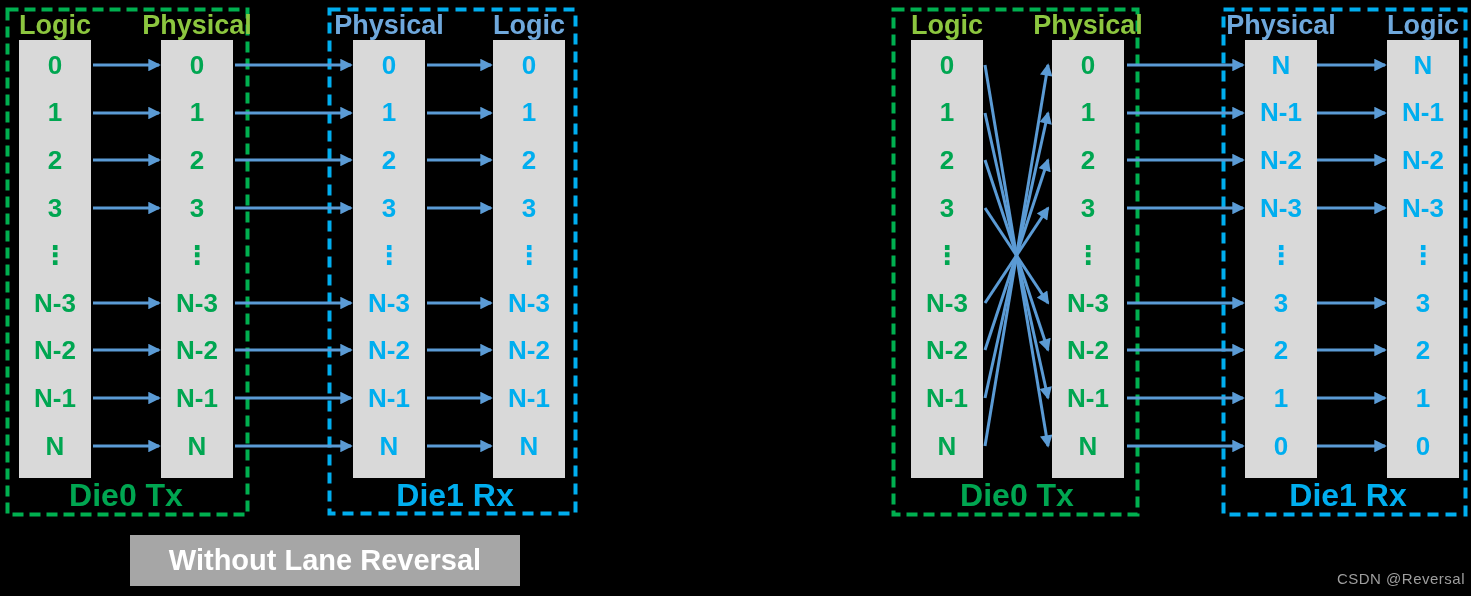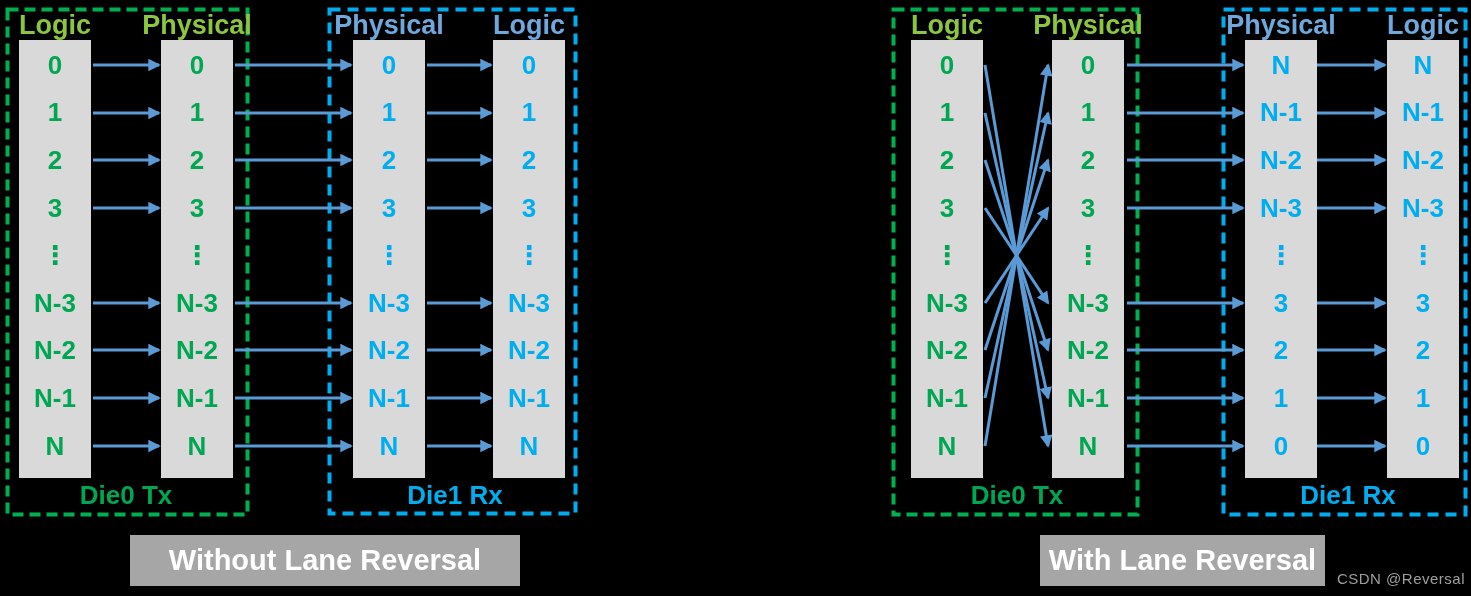--- a/index.html
+++ b/index.html
@@ -35,21 +35,21 @@
   .hdr{
     position:absolute;top:10px;width:140px;height:30px;
     display:flex;align-items:center;justify-content:center;
     font-size:27px;
   }
   .green-hdr{color:var(--green-header);}
   .blue-hdr{color:var(--blue-header);}
   .die{
     position:absolute;top:480px;width:160px;height:30px;
     display:flex;align-items:center;justify-content:center;
-    font-size:26px;
+    font-size:32px;
   }
   .green-die{color:var(--green-text);}
   .blue-die{color:var(--blue-text);}
   .caption{
     position:absolute;top:535px;height:51px;background:var(--caption-bg);
     color:var(--caption-text);font-size:29px;
     display:flex;align-items:center;justify-content:center;
   }
   .watermark{
     position:absolute;right:6px;top:570px;
@@ -225,16 +225,15 @@
     <span class="cell">⋮</span>
     <span class="cell">3</span>
     <span class="cell">2</span>
     <span class="cell">1</span>
     <span class="cell">0</span>
   </div>
 
   <div class="die green-die" style="left:937px">Die0 Tx</div>
   <div class="die blue-die" style="left:1268px">Die1 Rx</div>
 
-  <div class="caption" style="left:1040px;width:285px">With Lane Reversal</div>
 
   <div class="watermark">CSDN @Reversal</div>
 </div>
 
 </body></html>

